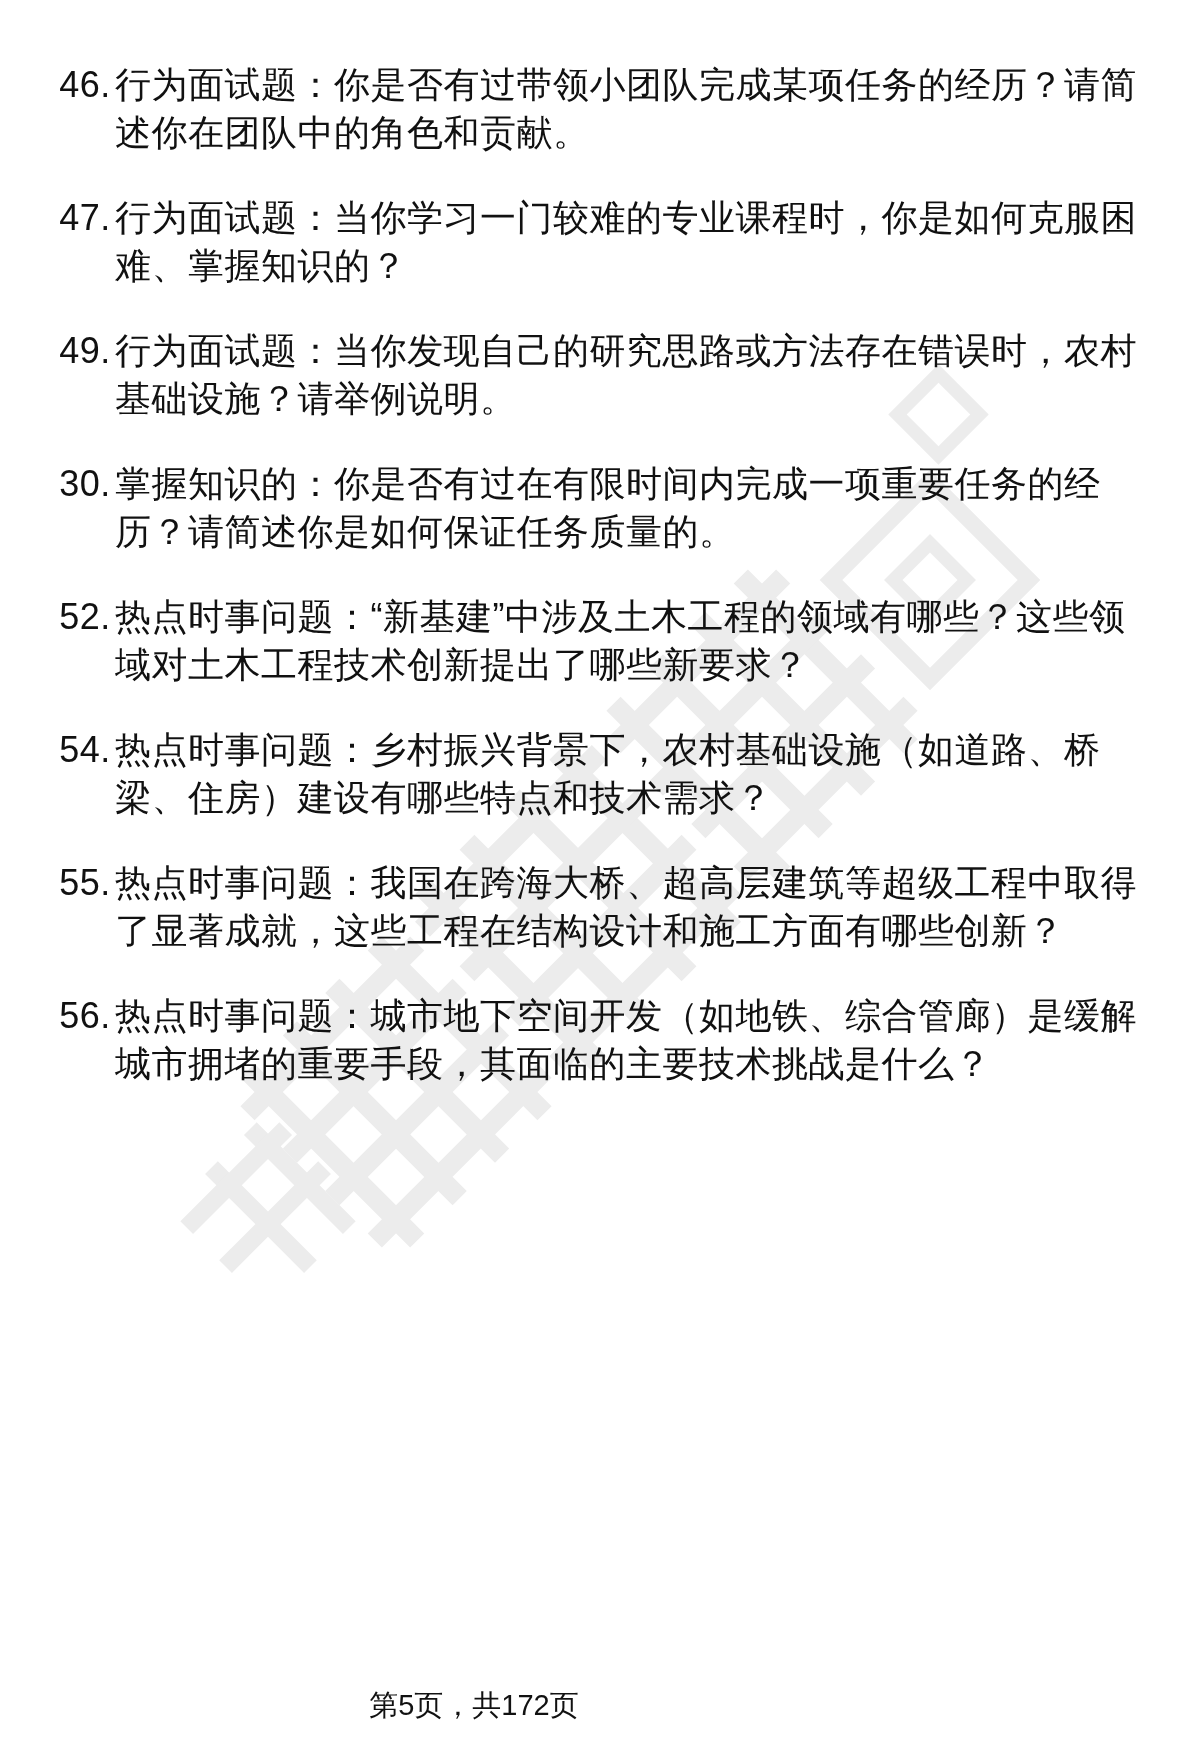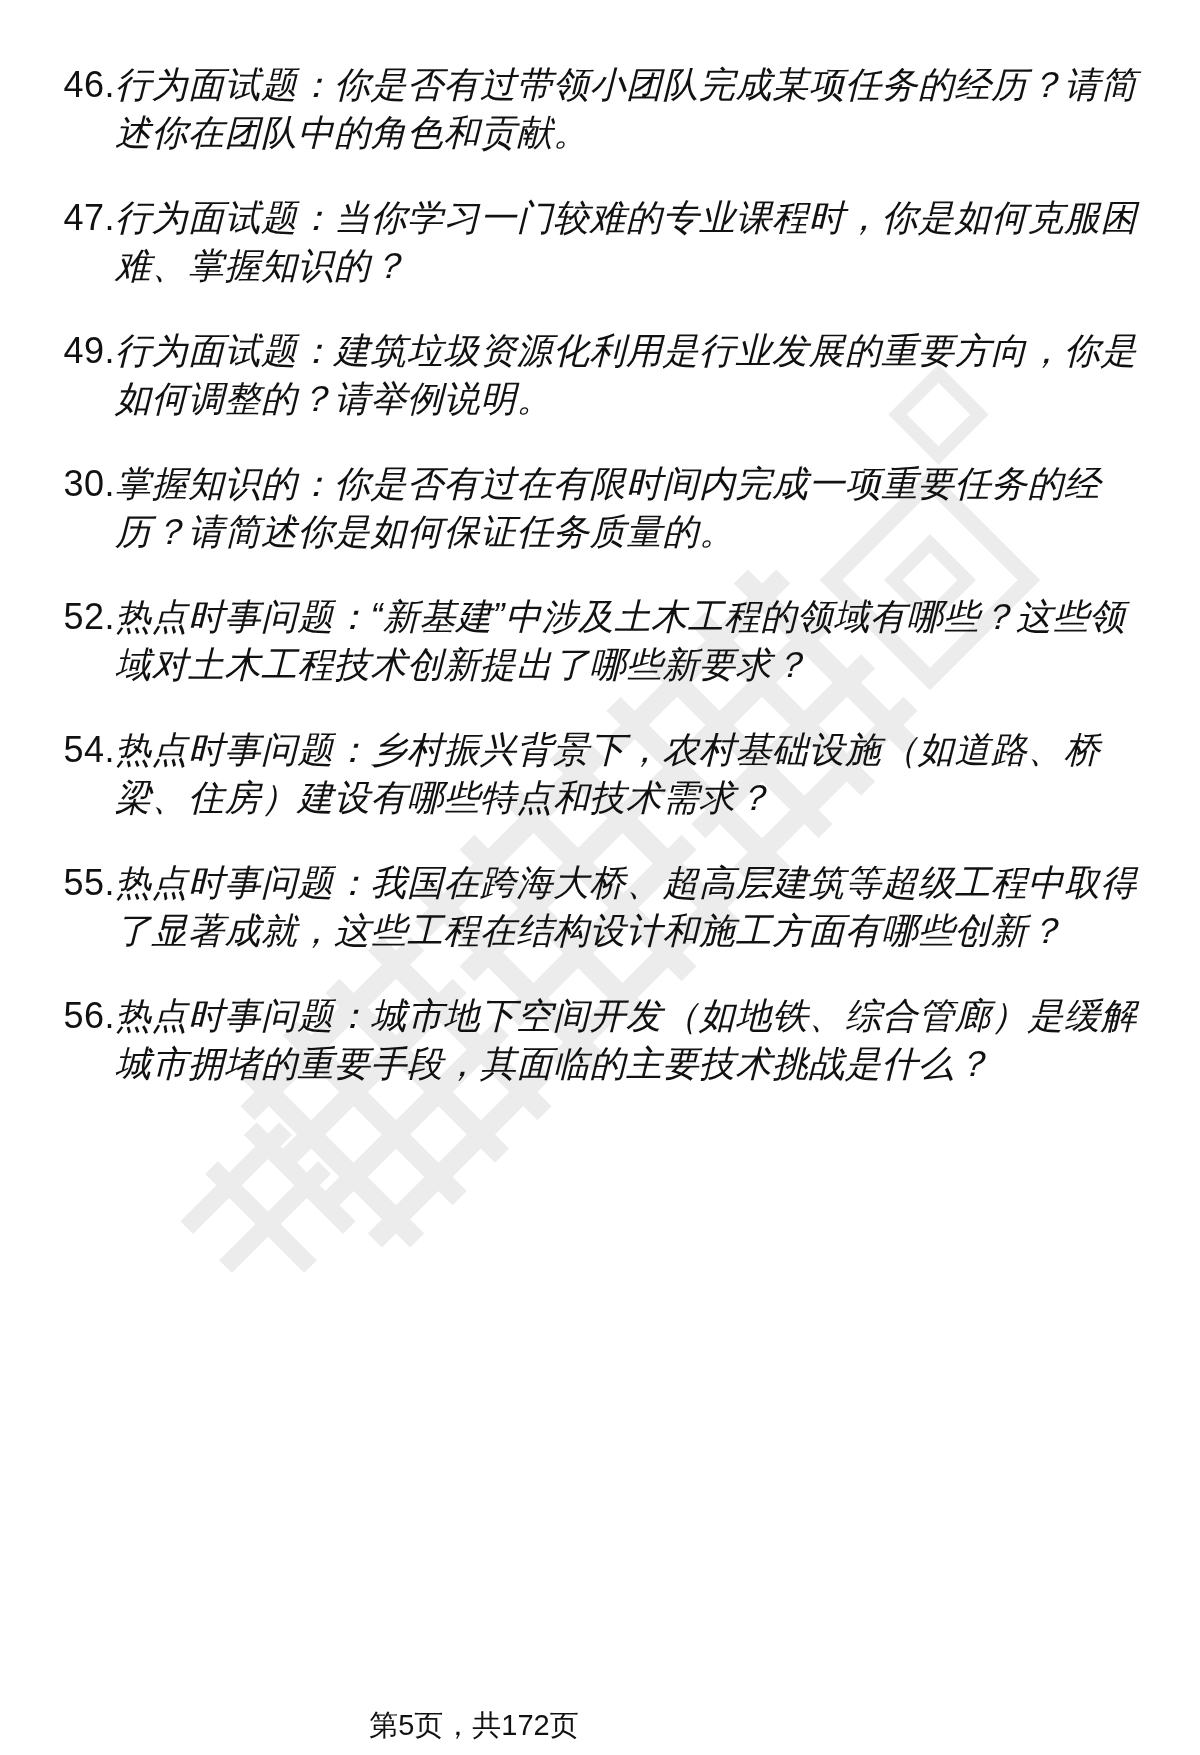--- a/index.html
+++ b/index.html
@@ -21,32 +21,30 @@
   }
   .item{
     display:flex;
     font-size:36px;
     line-height:48px;
     margin-bottom:37px;
     letter-spacing:0.5px;
   }
   .num{
     flex:0 0 60px;
-    text-align:right;
+    text-align:center;
   }
   .txt{
     flex:1;
-    font-style:italic;
   }
   .footer{
     position:absolute;left:0;top:1686px;width:948px;
     text-align:center;
     font-size:29px;
     z-index:1;
-    margin-top:20px;
   }
 </style>
 </head>
 <body>
 
 <svg class="wm" viewBox="0 0 1200 1755" xmlns="http://www.w3.org/2000/svg" aria-hidden="true">
   <g stroke="#ececec" fill="none" stroke-linecap="butt">
 
     <g transform="translate(930,580) rotate(45)">
       <rect x="-70" y="-70" width="140" height="140" stroke-width="16"></rect>
@@ -105,21 +103,21 @@
     </div>
 
     <div class="item">
       <span class="num">47.</span>
       <span class="txt">行为面试题：当你学习一门较难的专业课程时，你是如何克服困难、掌握知识的？</span>
     </div>
 
 
     <div class="item">
       <span class="num">49.</span>
-      <span class="txt">行为面试题：建筑垃圾资源化利用是行业发展的重要方向，你是如何调整的？请举例说明。</span>
+      <span class="txt">行为面试题：当你发现自己的研究思路或方法存在错误时，农村基础设施？请举例说明。</span>
     </div>
 
     <div class="item">
       <span class="num">30.</span>
       <span class="txt">掌握知识的：你是否有过在有限时间内完成一项重要任务的经历？请简述你是如何保证任务质量的。</span>
     </div>
 
 
     <div class="item">
       <span class="num">52.</span>

